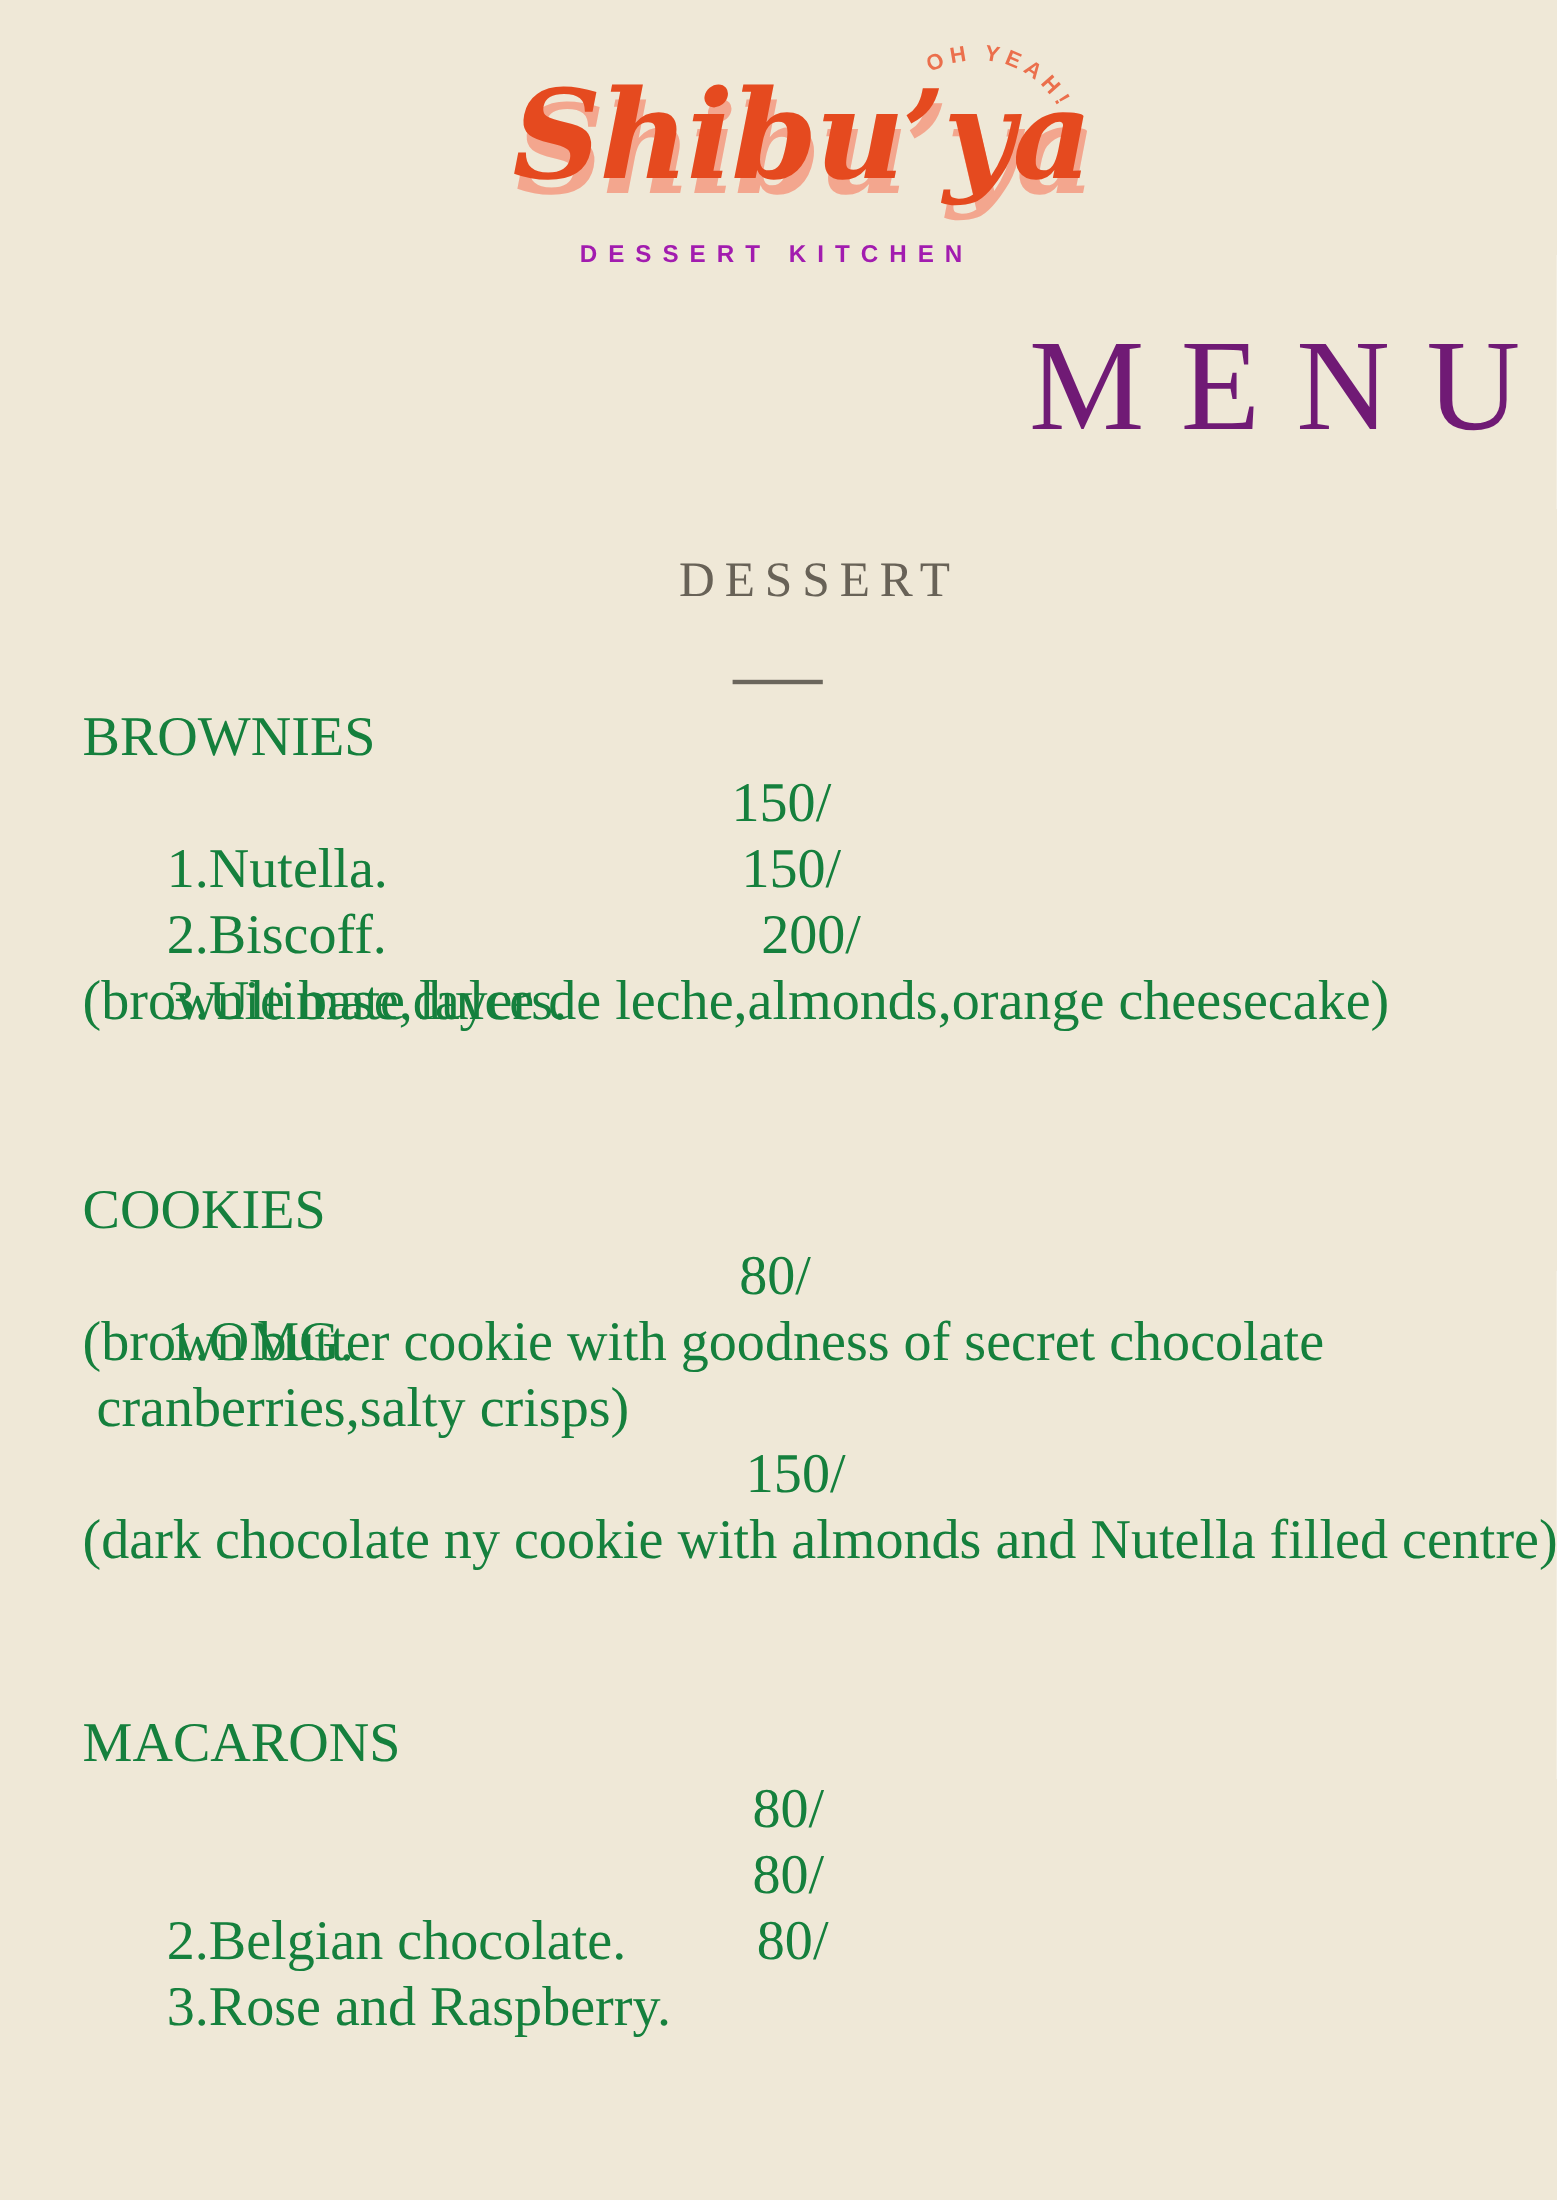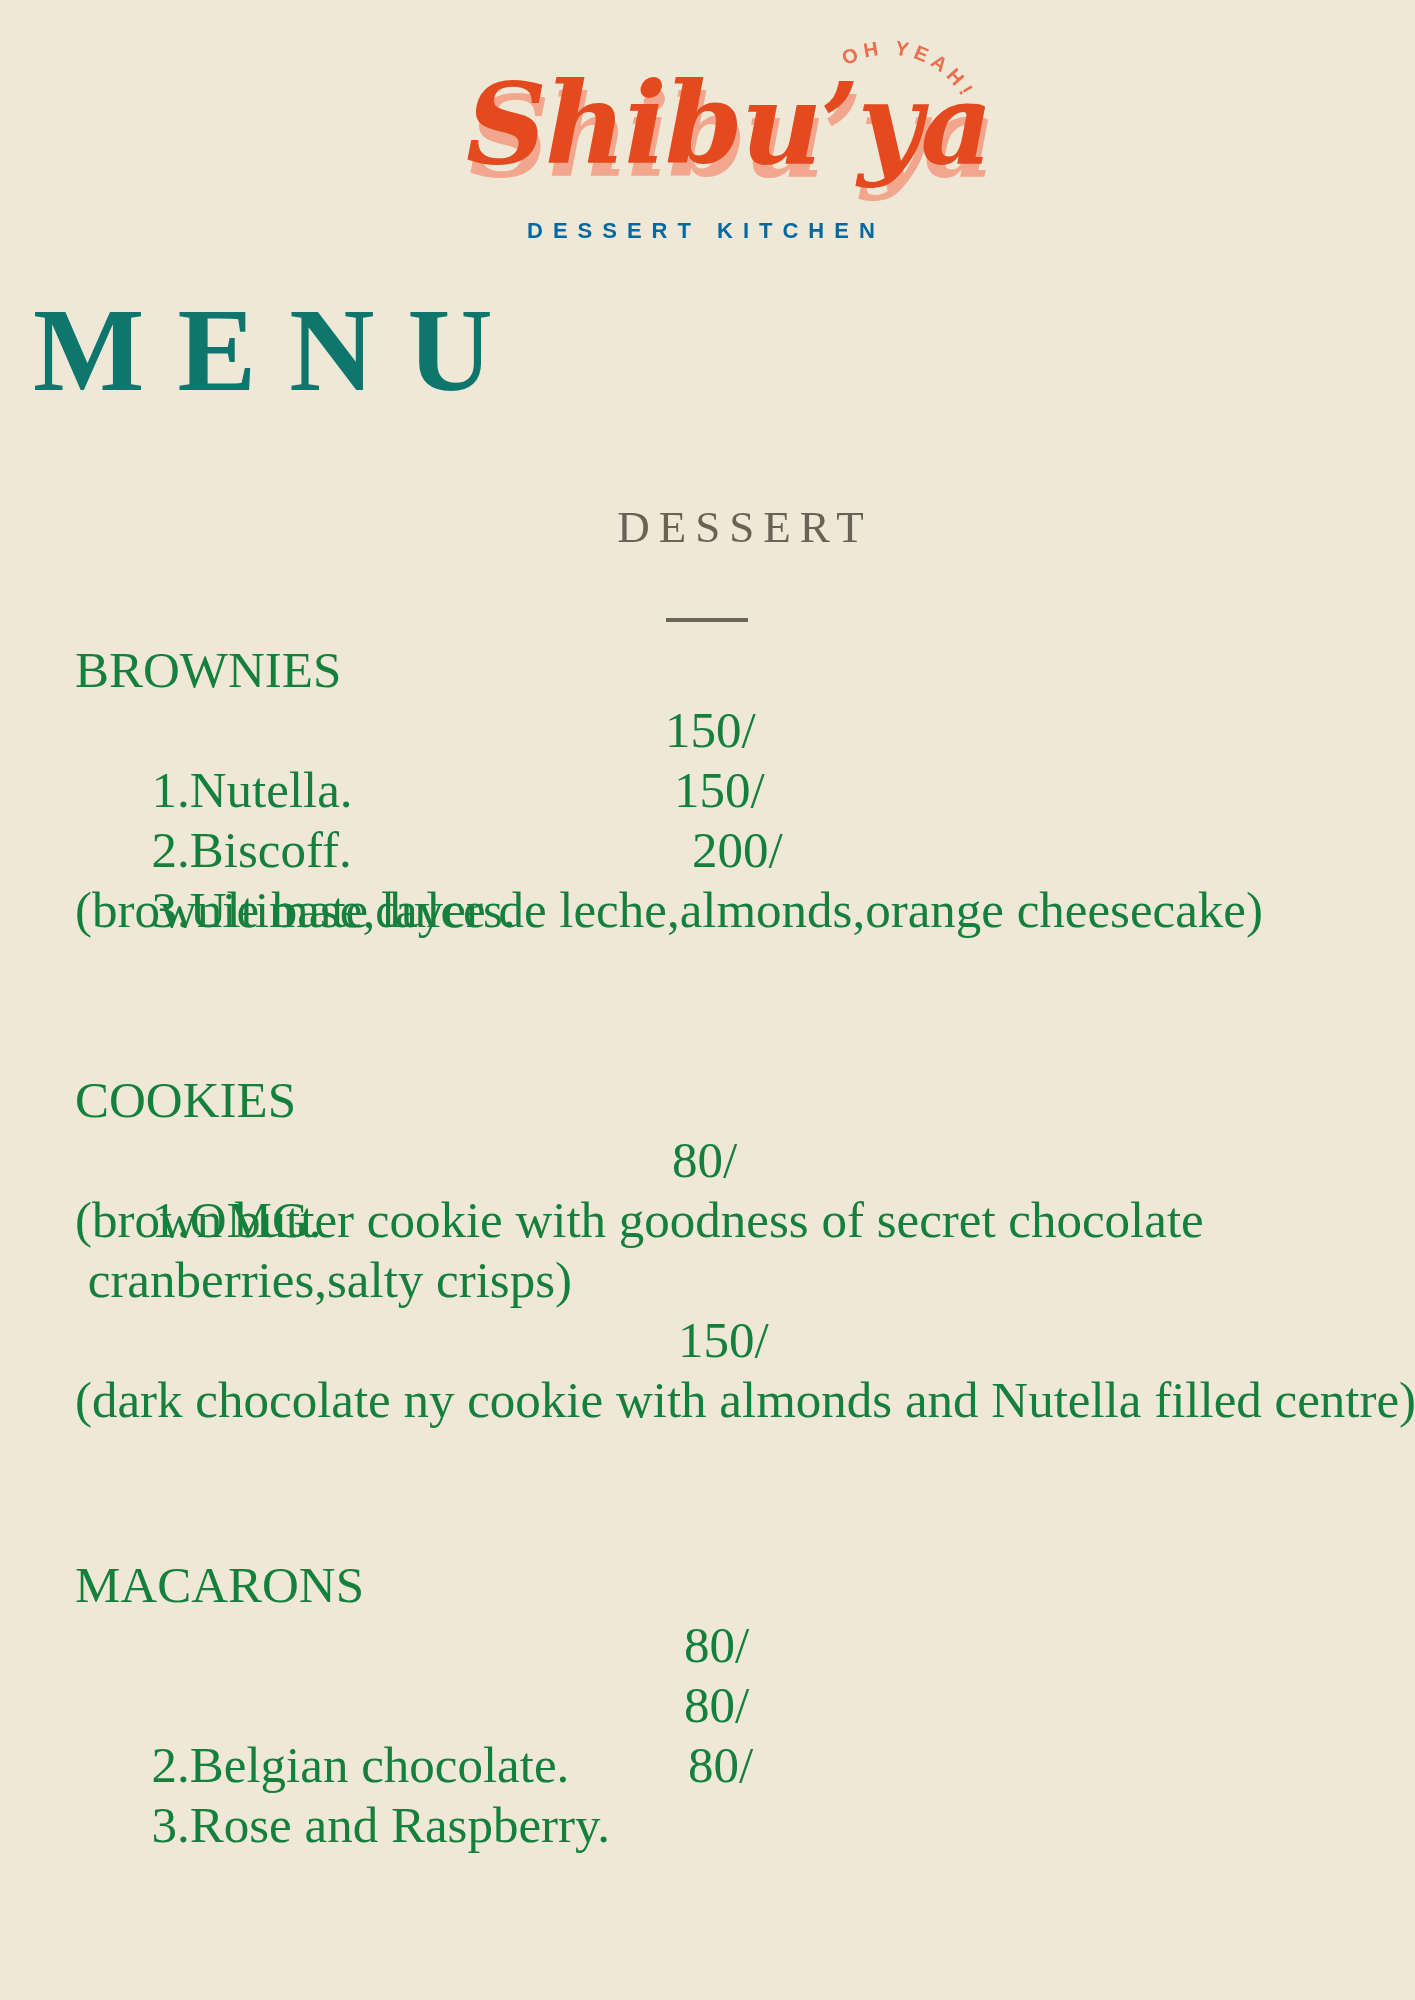--- a/index.html
+++ b/index.html
@@ -45,38 +45,38 @@
     fill: #eb6f4c;
   }
   .brand-tagline {
     position: absolute;
     left: 527px;
     top: 218px;
     font-family: "Liberation Sans", sans-serif;
     font-weight: bold;
     font-size: 22px;
     letter-spacing: 10px;
-    color: #0369a1;
+    color: #a21caf;
     white-space: nowrap;
     text-align: center;
   }
 
   
   .menu-title {
     position: absolute;
     top: 292px;
     left: 0;
     width: 100%;
-    text-align: left;
+    text-align: right;
     font-size: 118px;
     line-height: 1;
     letter-spacing: 0.28em;
     text-indent: 0.28em;
-    font-weight: bold;
-    color: #0f766e;
+    font-weight: normal;
+    color: #701a75;
     white-space: nowrap;
   }
   .dessert-heading {
     position: absolute;
     top: 505px;
     left: 0;
     width: 100%;
     text-align: center;
     font-size: 45px;
     line-height: 1;

